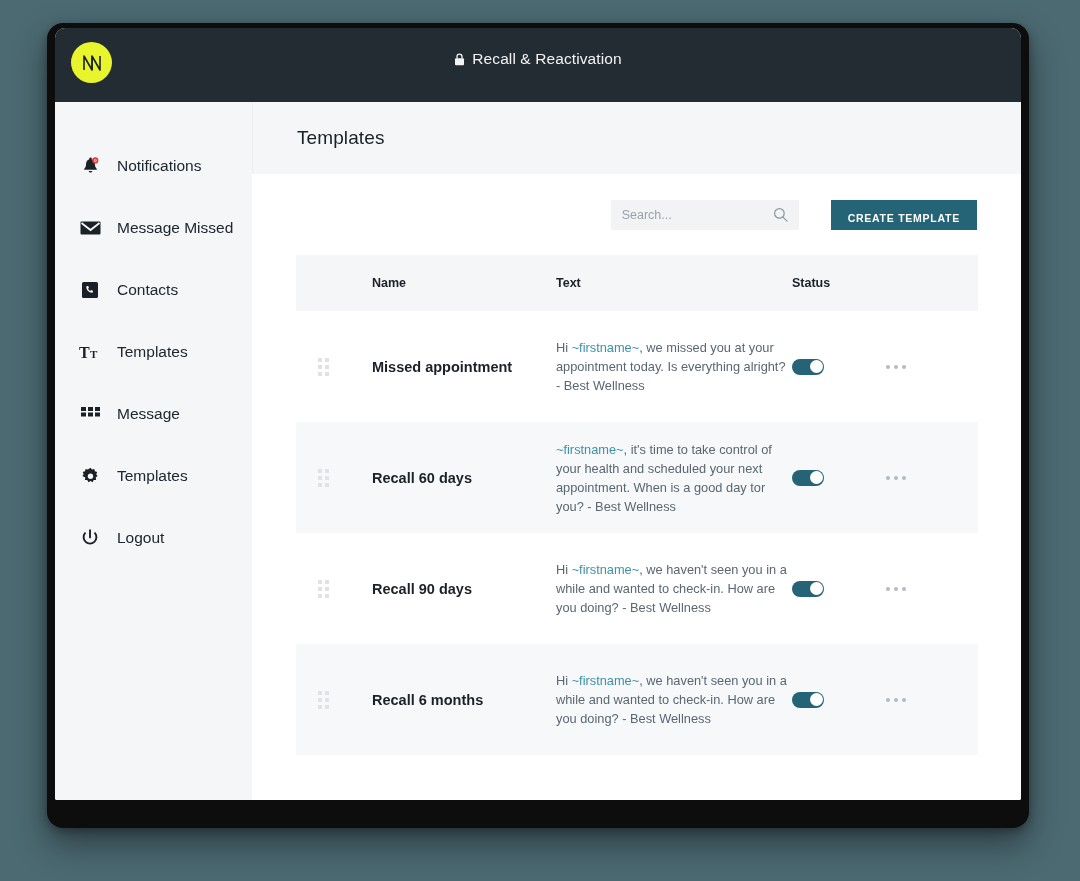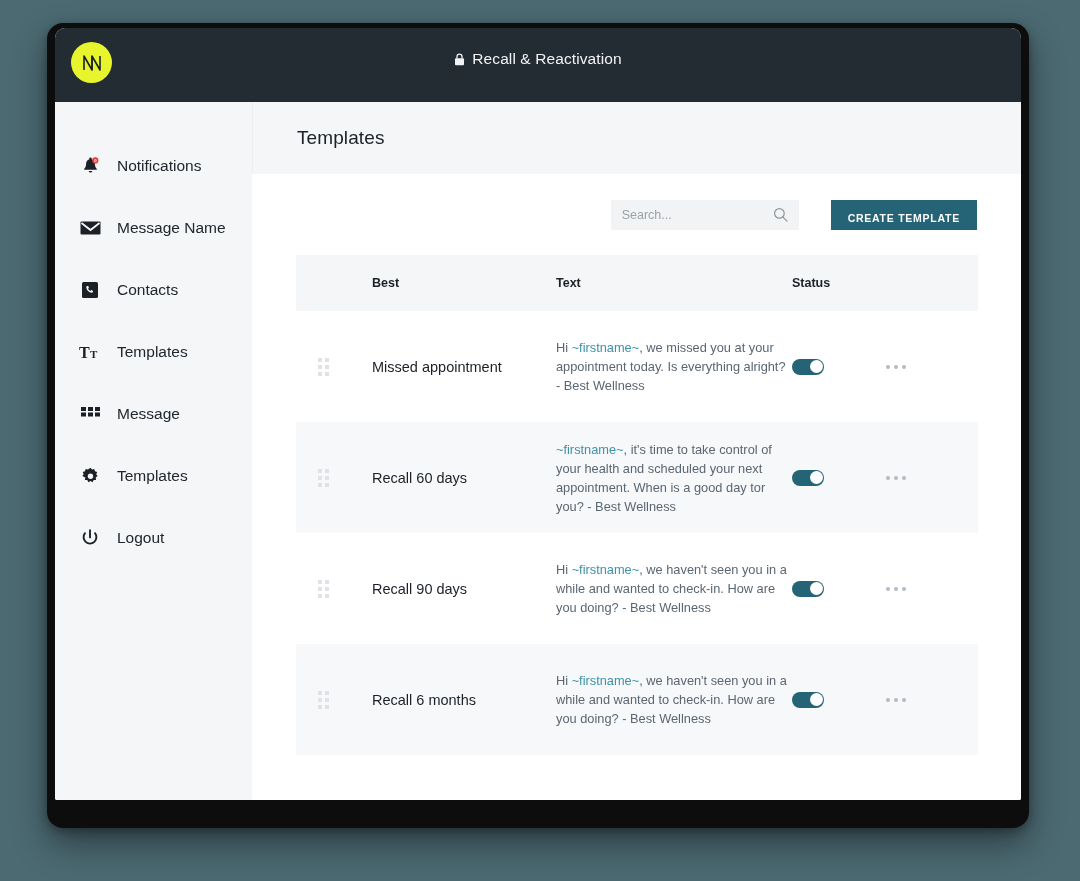--- a/index.html
+++ b/index.html
@@ -229,21 +229,21 @@
   .handle i {
     display: block;
     width: 4px;
     height: 4px;
     background: #dfe2e6;
   }
 
   .cell-name {
     font-size: 14.5px;
     color: #1b2127;
-    font-weight: normal;
+    font-weight: bold;
   }
 
   .cell-text {
     font-size: 12.8px;
     line-height: 19px;
     color: #5a6672;
   }
   .token { color: #3e91a8; }
 
   .toggle {
@@ -320,21 +320,21 @@
           <span class="nav-label">Notifications</span>
         </div>
 
         <div class="nav-item">
           <span class="nav-icon">
             <svg width="21" height="16" viewBox="0 0 21 16">
               <rect x="0.5" y="1.5" width="20" height="13" rx="1" fill="#1b2127"></rect>
               <path d="M1.5 3 L10.5 10 L19.5 3" fill="none" stroke="#f5f6f7" stroke-width="1.8"></path>
             </svg>
           </span>
-          <span class="nav-label">Message Name</span>
+          <span class="nav-label">Message Missed</span>
         </div>
 
         <div class="nav-item">
           <span class="nav-icon">
             <svg width="18" height="18" viewBox="0 0 18 18">
               <rect x="1" y="1" width="16" height="16" rx="1.6" fill="#1b2127"></rect>
               <path d="M6.3 5.1c-.5 0-1 .5-1 1 0 3 2.6 5.6 5.6 5.6.5 0 1-.5 1-1v-1l-1.8-.6-.8.9a6 6 0 0 1-2.3-2.3l.9-.8L7.3 5.1z" fill="#f5f6f7"></path>
             </svg>
           </span>
           <span class="nav-label">Contacts</span>
@@ -408,21 +408,21 @@
                 </svg>
               </span>
             </div>
             <button class="create-btn">CREATE TEMPLATE</button>
           </div>
 
           <div class="table">
 
             <div class="thead">
               <div class="col-handle"></div>
-              <div class="col-name th">Best</div>
+              <div class="col-name th">Name</div>
               <div class="col-text th">Text</div>
               <div class="col-status th">Status</div>
               <div class="col-menu"></div>
             </div>
 
             <div id="rows">
                 <div class="trow">
                   <div class="col-handle">
                     <div class="handle">
                       <i></i>

